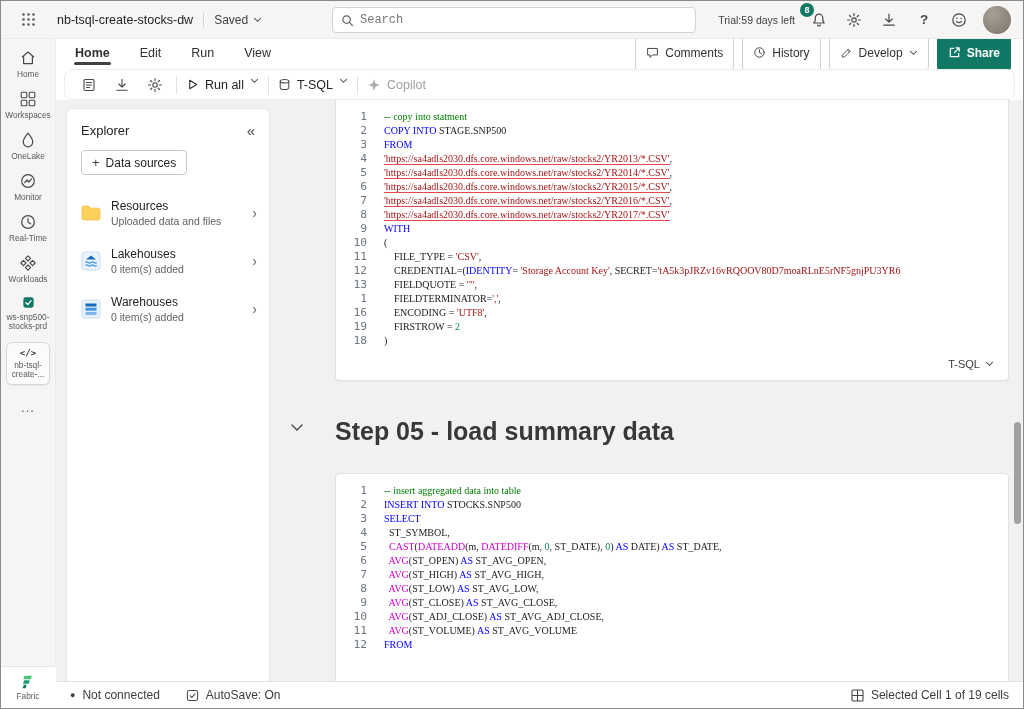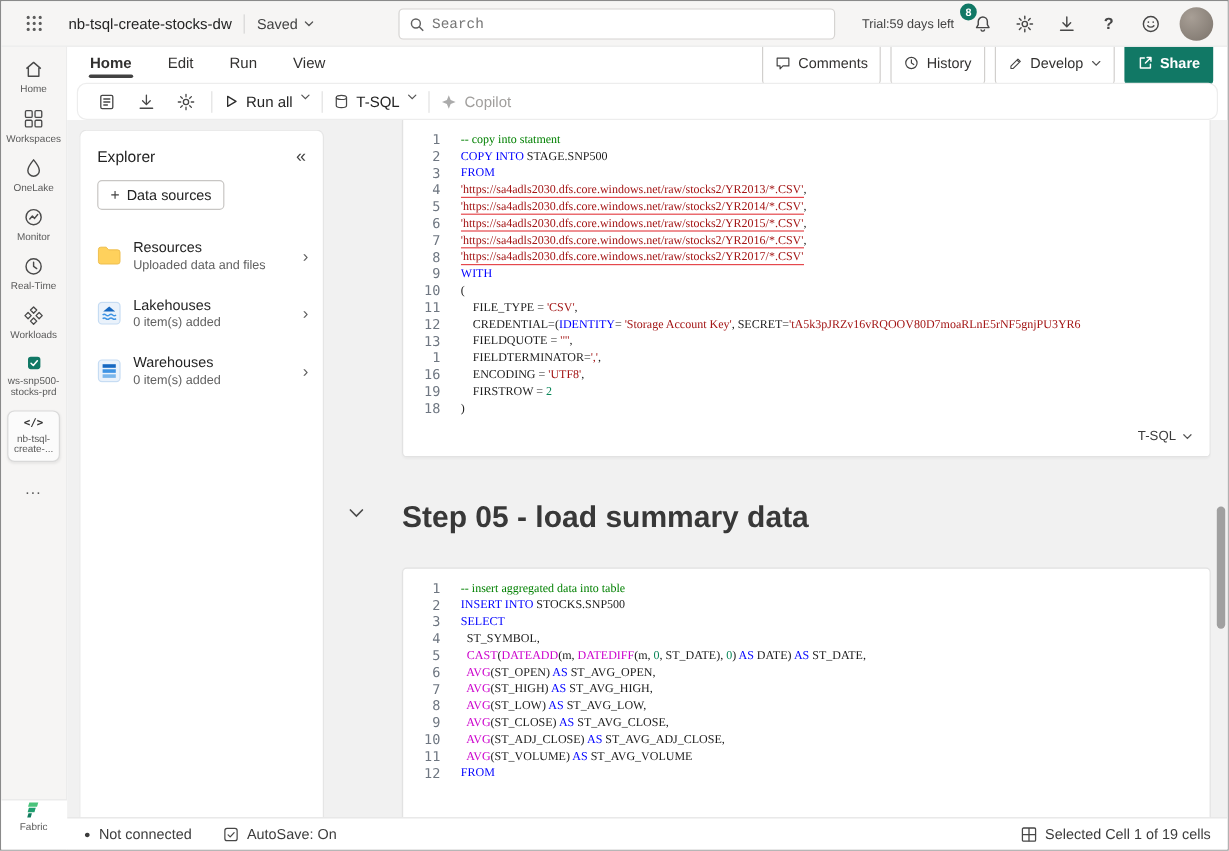--- a/index.html
+++ b/index.html
@@ -23,21 +23,21 @@
   .avatar{width:28px;height:28px;border-radius:50%;background:radial-gradient(circle at 35% 30%,#a89f96,#7b736b);border:none;cursor:pointer}
 
   
   .body{flex:1;display:flex;min-height:0}
   .rail{flex:0 0 55px;width:55px;background:#f6f5f4;border-right:1px solid #ececec;display:flex;flex-direction:column;align-items:center;padding-top:10px}
   .rail-item{width:50px;display:flex;flex-direction:column;align-items:center;gap:3px;margin-bottom:11px;background:none;border:none;cursor:pointer}
   .rail-item .lbl{font-size:8.3px;color:#5a5a5a;line-height:9px;text-align:center;word-break:break-word}
   .rail-item.selected{background:#fbfbfb;border:1px solid #d9d9d9;border-radius:6px;padding:5px 2px;box-shadow:0 1px 2px rgba(0,0,0,.06);width:44px}
   .nb-ic{font-family:"DejaVu Sans Mono",monospace;font-size:9px;color:#333;font-weight:700}
   .rail-more{font-size:13px;color:#5a5a5a;background:none;border:none;cursor:pointer;margin-top:4px;letter-spacing:1px}
-  .rail-bottom{margin-top:auto;width:55px;height:42px;background:#fff;border-top:1px solid #e6e6e6;display:flex;flex-direction:column;align-items:center;justify-content:flex-start;gap:1px}
+  .rail-bottom{margin-top:auto;width:55px;height:42px;background:#fff;border-top:1px solid #e6e6e6;display:flex;flex-direction:column;align-items:center;justify-content:center;gap:1px}
   .rail-bottom .lbl{font-size:8.3px;color:#5a5a5a}
 
   .main{flex:1;display:flex;flex-direction:column;min-width:0;background:#fff}
 
   
   .tabsrow{flex:0 0 27px;height:27px;display:flex;align-items:center;padding:0 12px 0 18px}
   .tabs{display:flex;gap:28px;align-items:center}
   .tab{font-size:12.5px;color:#323130;position:relative;background:none;border:none;cursor:pointer;padding:3px 1px}
   .tab.selected{font-weight:700}
   .tab.selected::after{content:"";position:absolute;left:0;right:0;bottom:-2px;height:2.5px;border-radius:2px;background:#424242}

